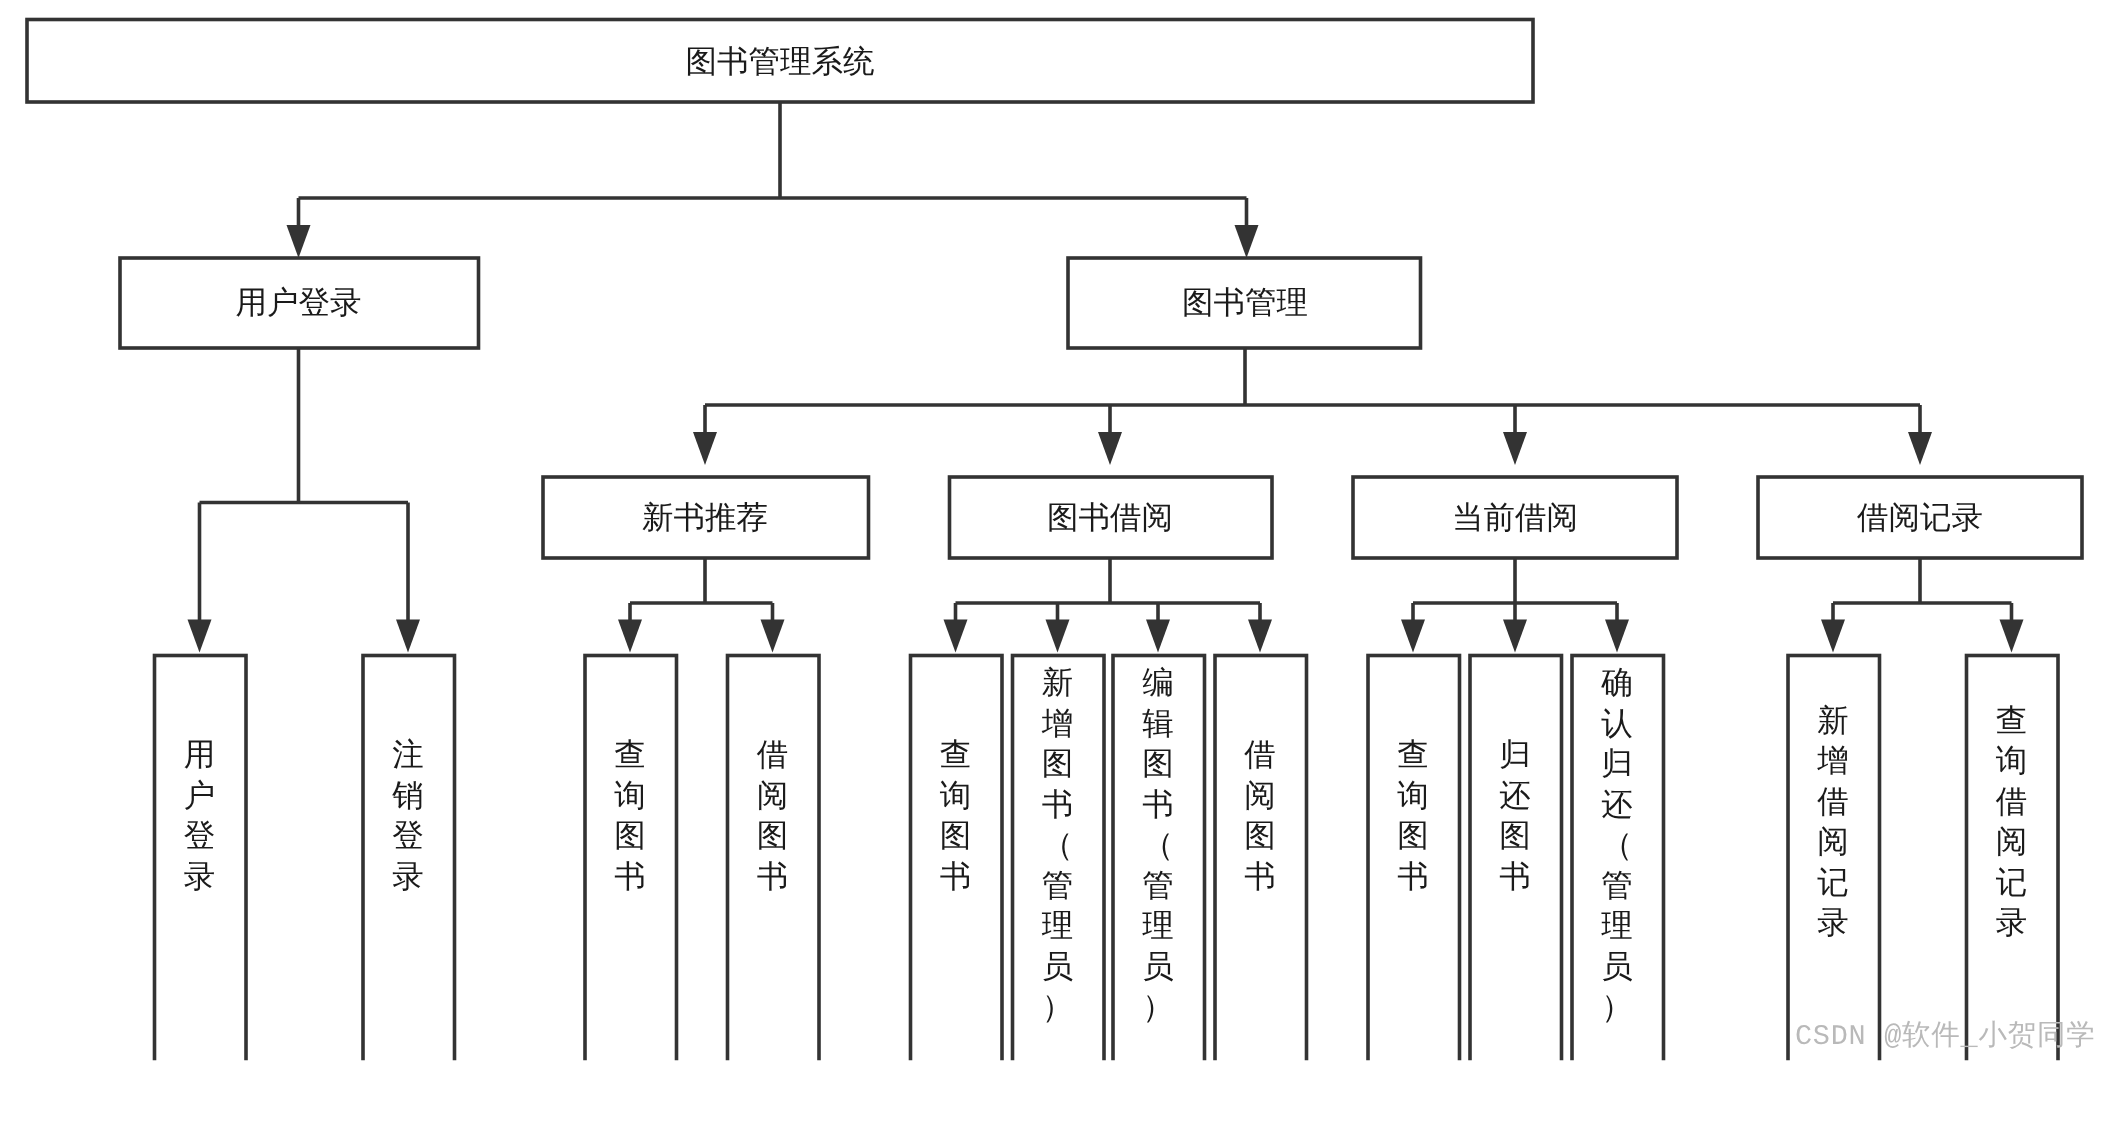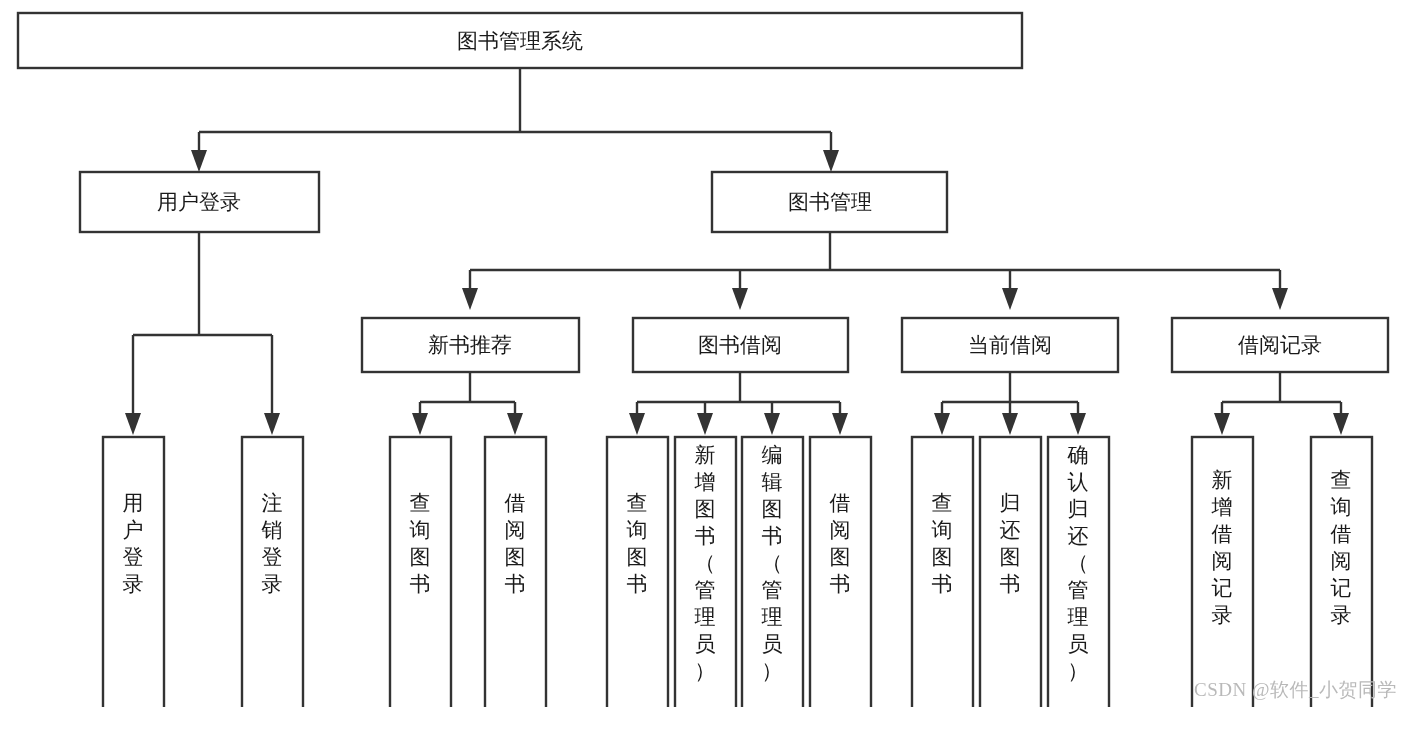--- a/index.html
+++ b/index.html
@@ -50,21 +50,21 @@
     fill: none;
   }
   .arrow-head {
     fill: #333333;
     stroke: none;
   }
   .watermark-text {
     position: absolute;
     right: 8px;
     bottom: 4px;
-    font-family: Liberation Serif, serif;
+    font-family: Liberation Mono, monospace;
     font-size: 19px;
     color: #b9b9b9;
     white-space: nowrap;
     user-select: none;
     letter-spacing: 0.5px;
   }
 </style>
 </head>
 <body>
 

